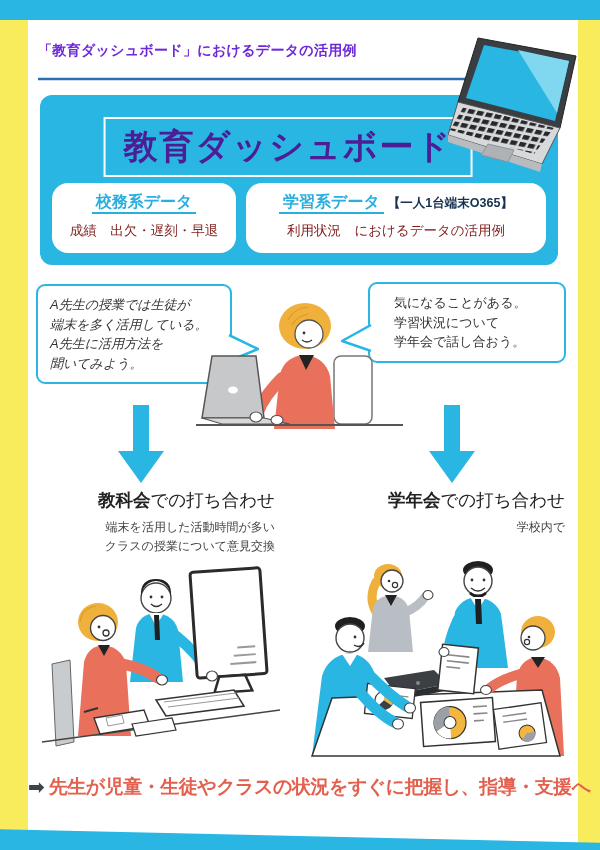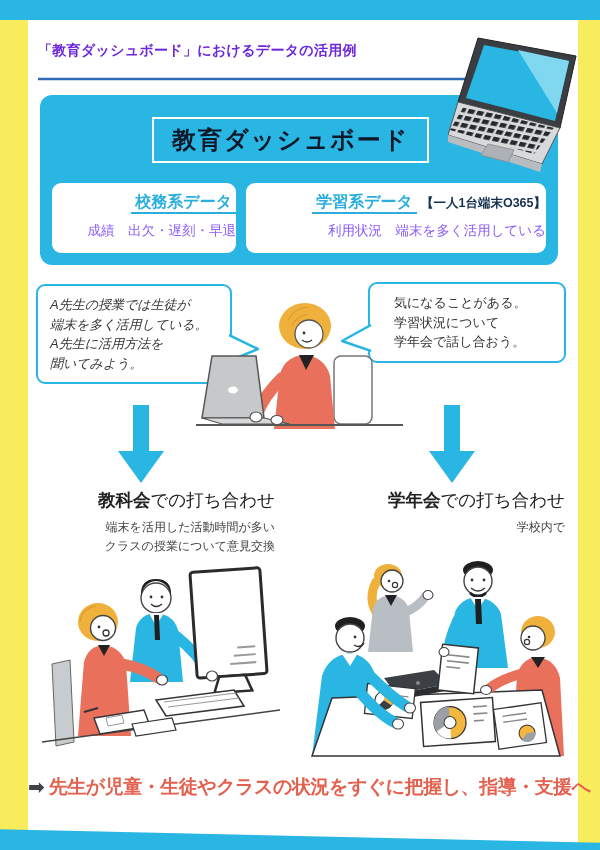--- a/index.html
+++ b/index.html
@@ -7,29 +7,29 @@
   #page{position:relative;width:600px;height:850px;background:#f8ec5c;overflow:hidden;}
   .bar{position:absolute;background:#29b6e3;}
   #top-bar{left:0;top:0;width:600px;height:20px;}
   #bottom-bar{left:-15px;right:-15px;top:836px;height:44px;transform:rotate(1.3deg);}
   #card{position:absolute;left:28px;top:20px;right:22px;bottom:4px;background:#ffffff;}
   
   #title{position:absolute;left:38px;top:42px;width:460px;font-size:14px;font-weight:bold;color:#6d28d9;letter-spacing:.3px;white-space:nowrap;}
   #title-underline{position:absolute;left:38px;top:72px;}
   
   #panel{position:absolute;left:40px;top:95px;width:518px;height:170px;background:#29b6e3;border-radius:12px;}
-  #dash-box{position:absolute;left:50%;top:22px;transform:translateX(-53%);border:2.5px solid #fff;padding:5px 18px;color:#0f172a;font-size:24px;font-weight:bold;letter-spacing:2px;white-space:nowrap;}
+  #dash-box{position:absolute;left:50%;top:22px;transform:translateX(-53%);border:2.5px solid #fff;padding:5px 18px;color:#4c1d95;font-size:34px;font-weight:bold;letter-spacing:2px;white-space:nowrap;}
   #src-row{position:absolute;left:12px;right:12px;top:88px;display:flex;gap:10px;}
-  .src-box{background:#fff;border-radius:9px;height:70px;text-align:right;}
+  .src-box{background:#fff;border-radius:16px;height:70px;text-align:center;}
   .src-box.left{flex:0 0 184px;}
   .src-box.right{flex:1;}
   .src-head{margin-top:9px;font-size:16px;font-weight:bold;color:#2aaede;white-space:nowrap;}
   .src-head .u{border-bottom:2px solid #2aaede;padding:0 4px 2px;}
   .src-suffix{font-size:12.5px;font-weight:bold;color:#15314f;margin-left:4px;}
-  .src-items{margin-top:9px;font-size:13.5px;color:#8b5cf6;white-space:nowrap;}
+  .src-items{margin-top:9px;font-size:13.5px;color:#7f1d1d;white-space:nowrap;}
   
   .bubble{position:absolute;background:#fff;border:2.5px solid #29b6e3;border-radius:9px;font-size:13px;color:#333;line-height:1.5;padding:9px 12px;}
   #bubble-left{left:36px;top:284px;width:168px;font-style:italic;}
   #bubble-right{left:368px;top:282px;width:158px;padding-left:24px;}
   .tail{position:absolute;}
   #bubble-left .tail{right:-29px;top:48px;}
   #bubble-right .tail{left:-29px;top:40px;}
   
   .down-arrow{position:absolute;}
   #arrow-left{left:118px;top:405px;}
@@ -68,21 +68,21 @@
       <div class="src-box left">
         <div class="src-head">
           <span class="u">校務系データ</span>
         </div>
         <div class="src-items">成績　出欠・遅刻・早退</div>
       </div>
       <div class="src-box right">
         <div class="src-head">
           <span class="u">学習系データ</span><span class="src-suffix">【一人1台端末O365】</span>
         </div>
-        <div class="src-items">利用状況　端末を多く活用している</div>
+        <div class="src-items">利用状況　におけるデータの活用例</div>
       </div>
     </div>
   </div>
 
   <svg class="abs" style="left:448px;top:36px;" width="142" height="148" viewBox="0 0 142 148">
     <defs>
       <pattern id="kp" width="9" height="7.5" patternUnits="userSpaceOnUse" patternTransform="rotate(11) skewX(-16)">
         <rect width="6.5" height="4.5" fill="#26282b"></rect>
       </pattern>
     </defs>

